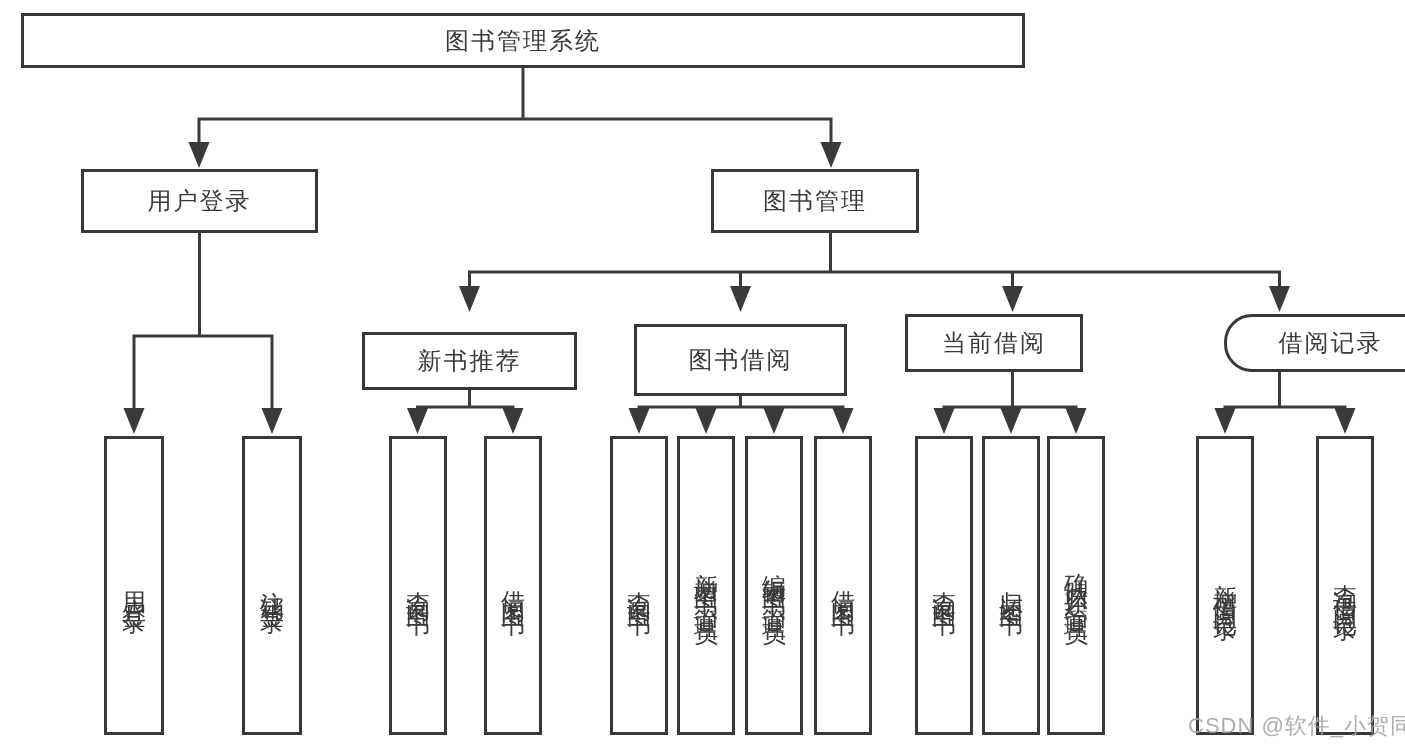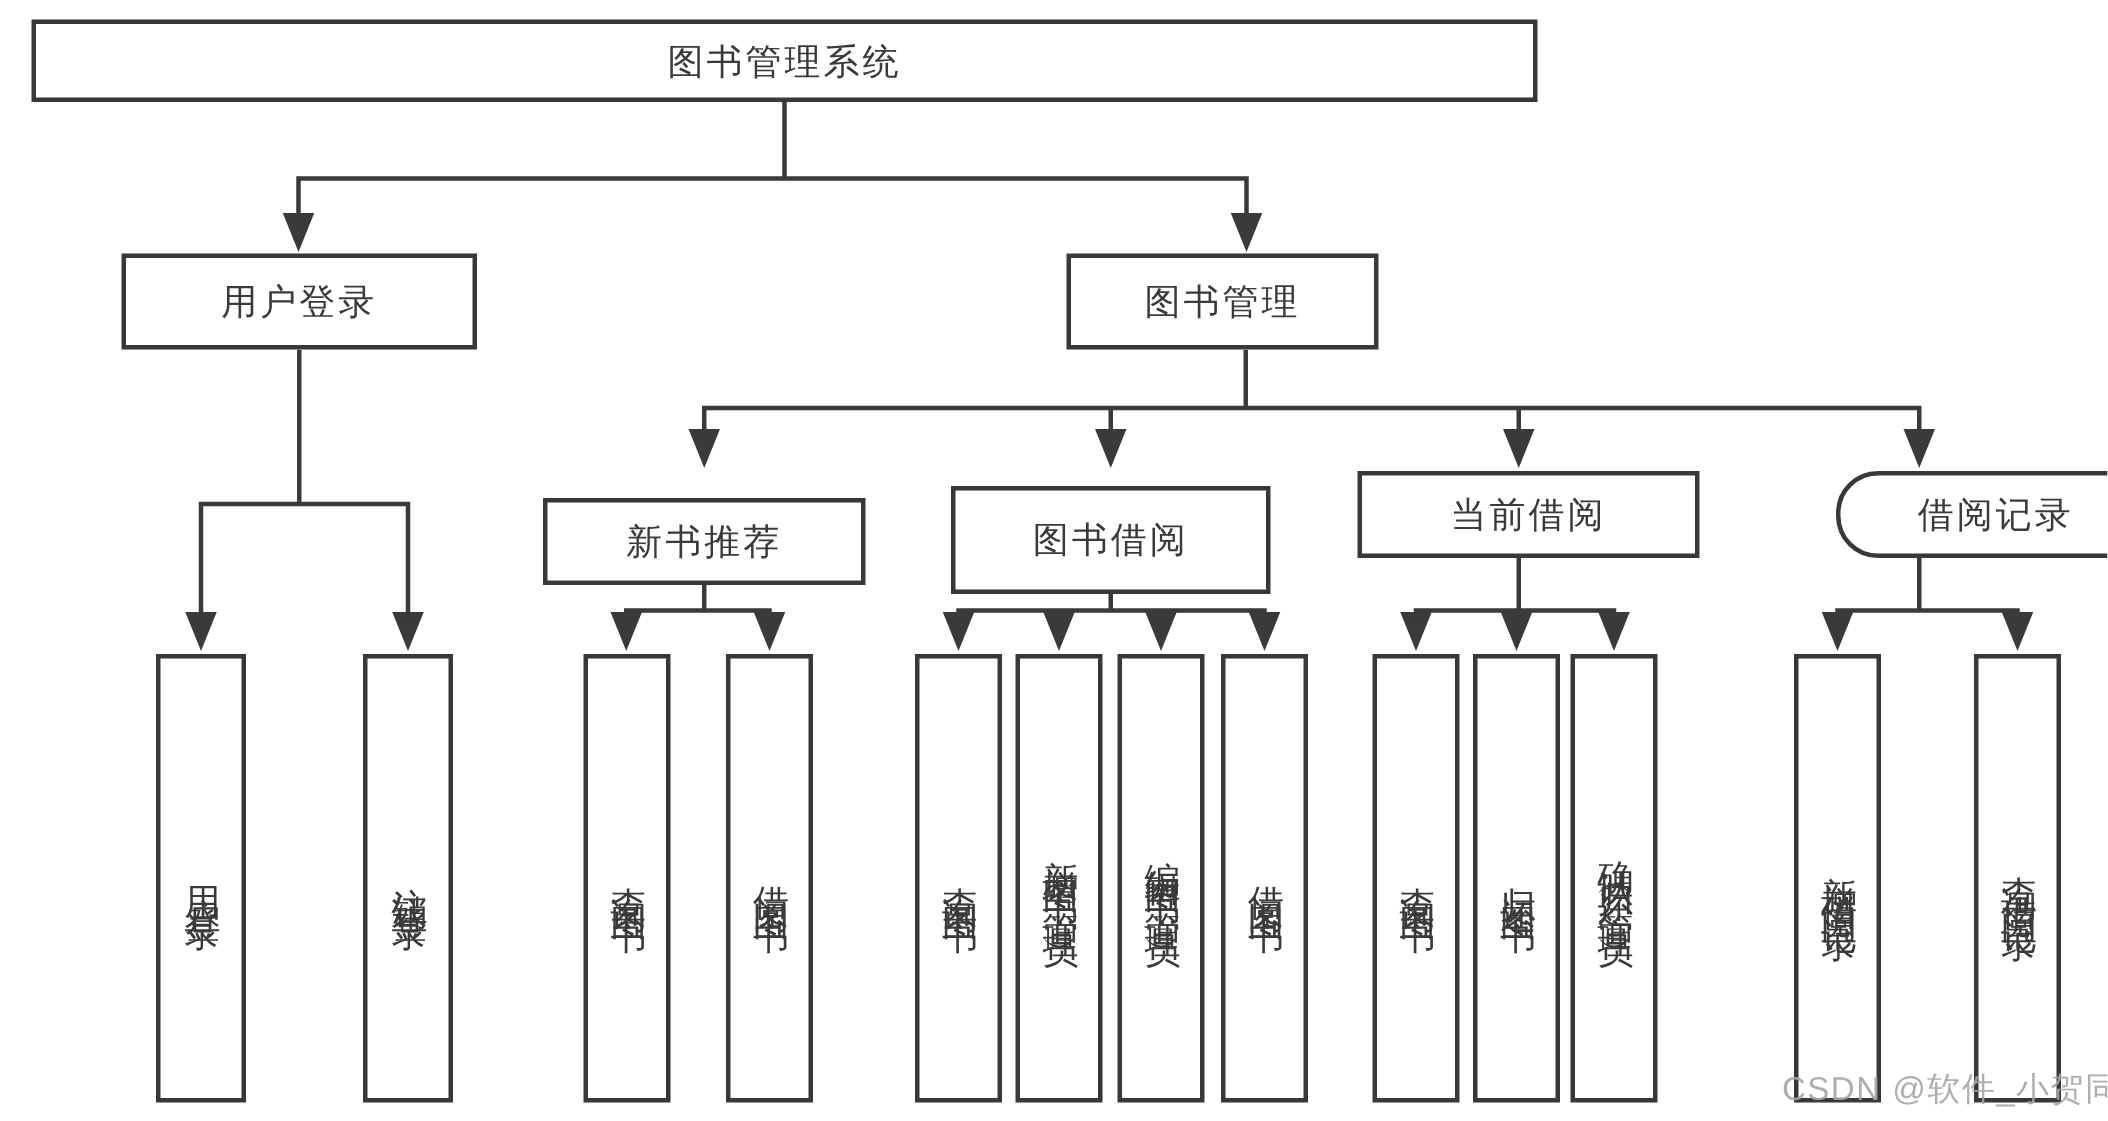--- a/index.html
+++ b/index.html
@@ -95,21 +95,21 @@
   <div class="box" style="left:711px; top:169px; width:208px; height:64px;">
     <span class="label">图书管理</span>
   </div>
 
   <div class="box" style="left:362px; top:332px; width:215px; height:58px;">
     <span class="label">新书推荐</span>
   </div>
   <div class="box" style="left:634px; top:324px; width:213px; height:72px;">
     <span class="label">图书借阅</span>
   </div>
-  <div class="box" style="left:905px; top:314px; width:228px; height:58px;">
+  <div class="box" style="left:905px; top:314px; width:178px; height:58px;">
     <span class="label">当前借阅</span>
   </div>
   <div class="box" style="left:1224px; top:314px; width:213px; height:58px;border-radius:28px;">
     <span class="label">借阅记录</span>
   </div>
 
   <div class="box leaf" style="left:104px; top:436px; width:60px; height:299px;">
     <span class="label">用户登录</span>
   </div>
   <div class="box leaf" style="left:242px; top:436px; width:60px; height:299px;">

